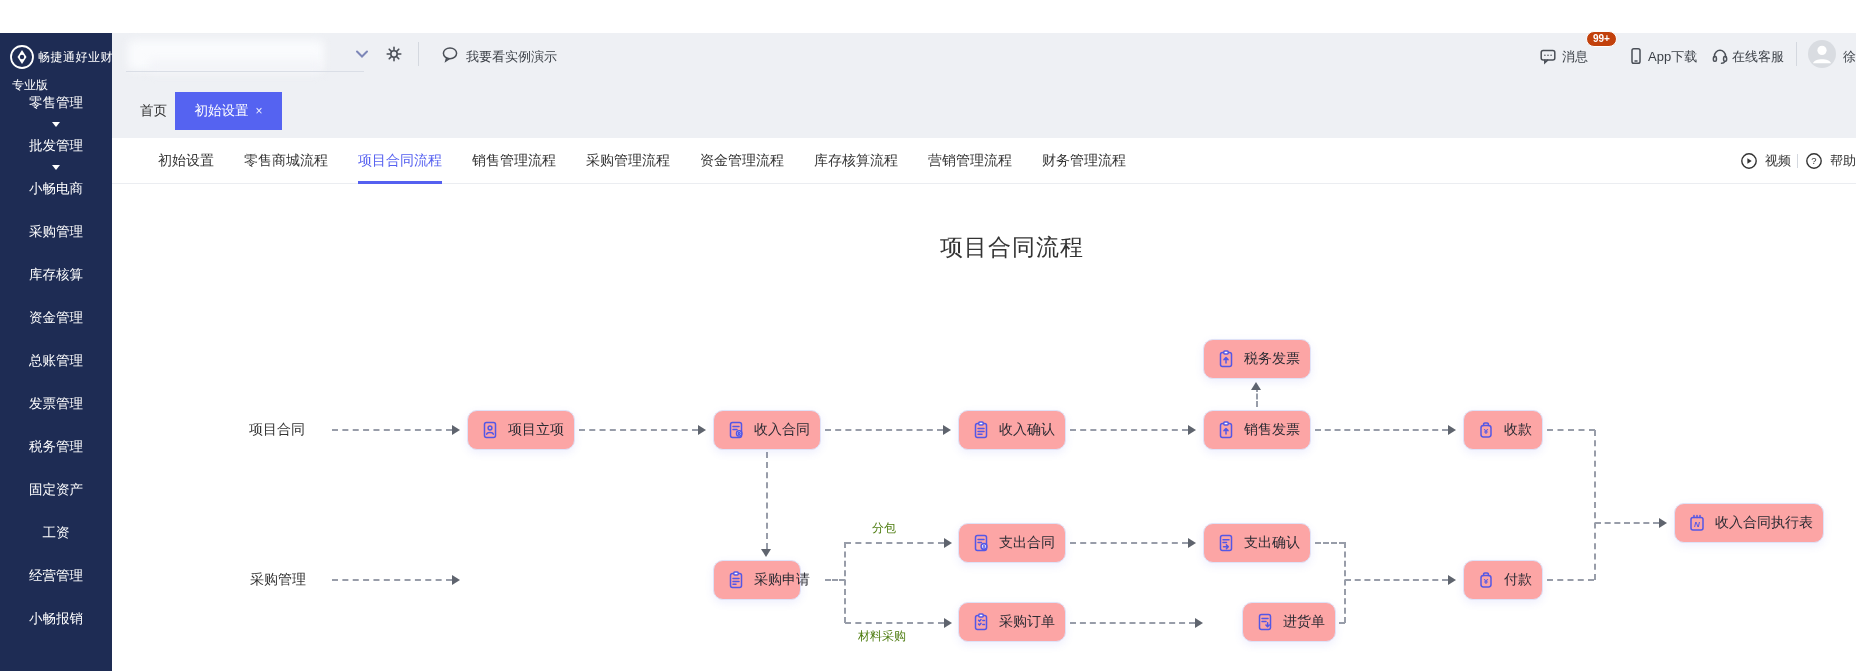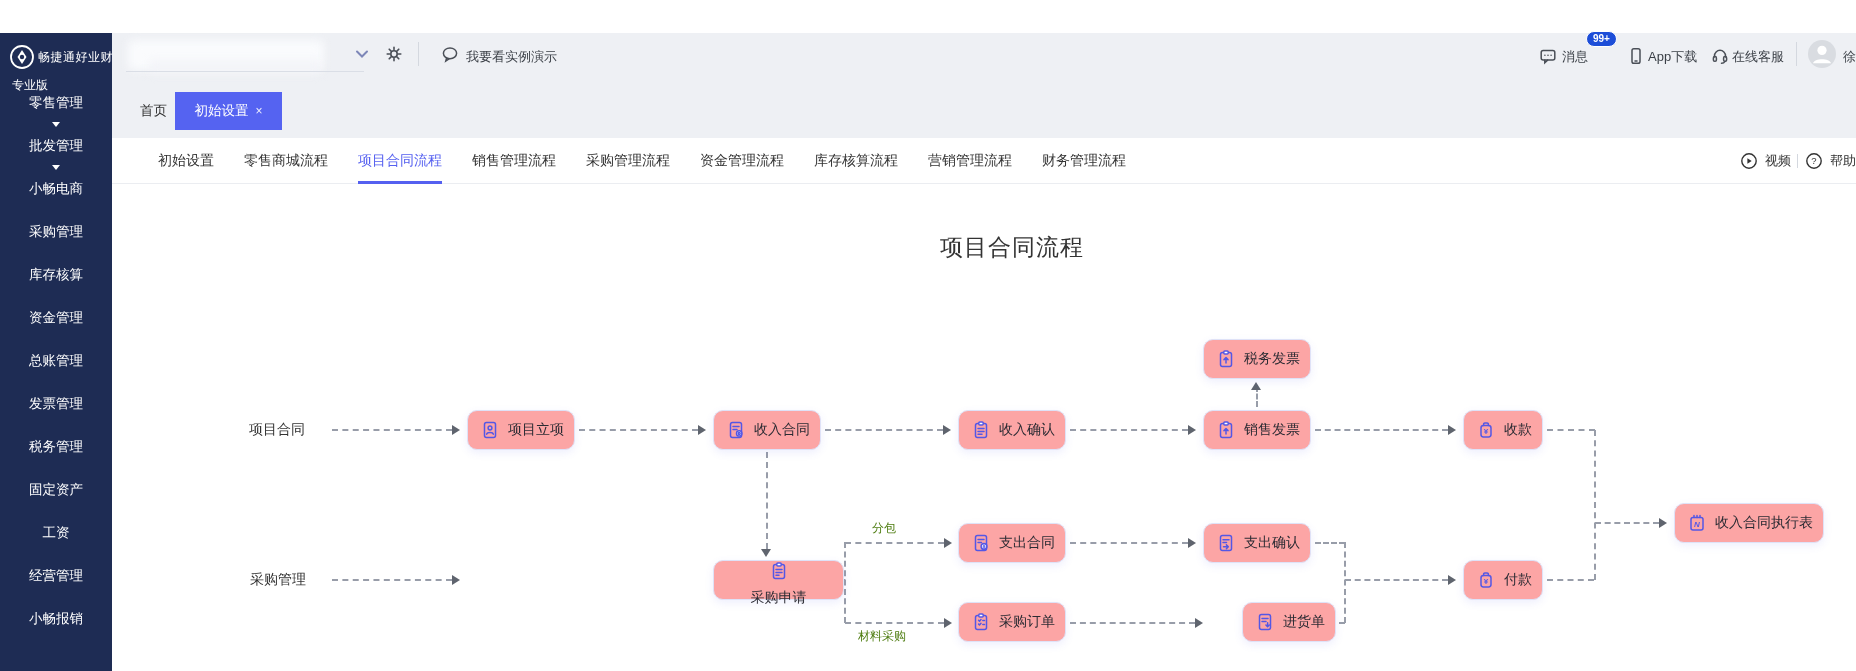--- a/index.html
+++ b/index.html
@@ -18,21 +18,21 @@
   .mitem { height:43px; display:flex; align-items:center; justify-content:flex-start; gap:6px;
     color:#fff; font-size:13.5px; cursor:pointer;flex-direction:column; }
   .mitem .car { width:0; height:0; border:4px solid transparent; border-top:5px solid #fff; margin-top:4px; }
 
   .redact1 { position:absolute; left:128px; top:40px; width:196px; height:30px; background:#fafbfd; border-radius:5px; filter:blur(5px); }
   .redact2 { position:absolute; left:150px; top:60px; width:170px; height:14px; background:#f3f4f8; filter:blur(4px); }
   .search-underline { position:absolute; left:126px; top:71px; width:238px; border-bottom:1px solid #dadee6; }
   .hicon { position:absolute; width:20px; height:20px; }
   .htext { position:absolute; font-size:13px; color:#3a3f46; white-space:nowrap; }
   .vdiv { position:absolute; width:0; border-left:1px solid #d4d8df; }
-  .badge { position:absolute; background:#1d4ed8; color:#fff; font-size:10px; font-weight:bold;
+  .badge { position:absolute; background:#c2410c; color:#fff; font-size:10px; font-weight:bold;
     border-radius:8px; padding:1px 6px; line-height:12px; border:1px solid #fff; }
   .avatar { position:absolute; width:28px; height:28px; border-radius:50%; background:#d9dce1; overflow:hidden; }
 
   
   .tabrow { position:absolute; left:112px; top:92px; height:38px; width:1744px; }
   .tab-home { position:absolute; left:14px; top:0; height:38px; display:flex; align-items:center;
     font-size:13.5px; color:#333; padding:0 14px; cursor:pointer; }
   .tab-active { position:absolute; left:63px; top:0; height:38px; width:107px; background:#5563f1;
     color:#fff; font-size:13.5px; display:flex; align-items:center; justify-content:center; gap:7px; cursor:pointer; }
   .tab-x { font-size:12px; opacity:.9; cursor:pointer; }
@@ -336,21 +336,21 @@
     <div class="fnode" style="left:1463px;top:410px;width:80px;">
       <span class="nico">
           <svg viewBox="0 0 20 20" fill="none" stroke="#5457e5" stroke-width="1.5" stroke-linecap="round" stroke-linejoin="round">
             <rect x="5" y="5.5" width="10" height="11.5" rx="2.4"></rect>
             <path d="M7.6 5.5V4.2a1.2 1.2 0 011.2-1.2h2.4a1.2 1.2 0 011.2 1.2v1.3"></path>
             <text x="10" y="14.4" font-size="8" text-anchor="middle" fill="#5457e5" stroke="none" font-weight="bold">¥</text>
           </svg>
         </span>
       <span>收款</span>
     </div>
-    <div class="fnode" style="left:713px;top:560px;width:131px;flex-direction:column;">
+    <div class="fnode" style="left:713px;top:560px;width:88px;">
       <span class="nico">
           <svg viewBox="0 0 20 20" fill="none" stroke="#5457e5" stroke-width="1.5" stroke-linecap="round" stroke-linejoin="round">
             <rect x="4.5" y="3.5" width="11" height="14" rx="2"></rect>
             <rect x="7.8" y="2" width="4.4" height="3" rx="1" fill="#fff"></rect>
             <path d="M7 8.6h6M7 11.4h6M7 14.2h3"></path>
           </svg>
         </span>
       <span>采购申请</span>
     </div>
     <div class="fnode" style="left:958px;top:523px;width:108px;">

